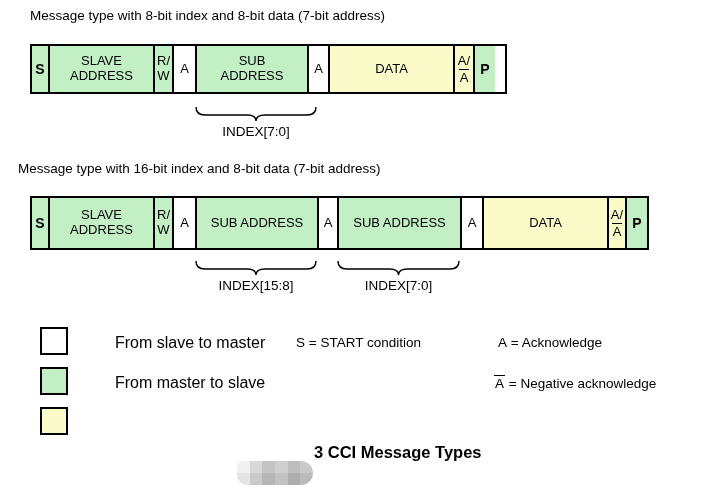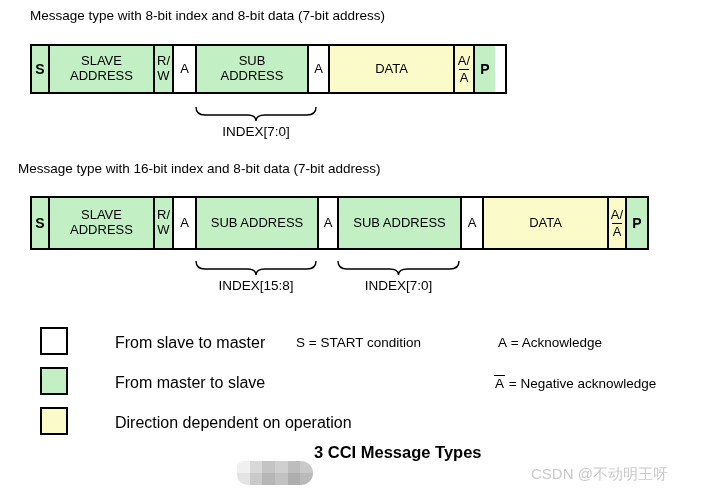--- a/index.html
+++ b/index.html
@@ -132,21 +132,20 @@
   </svg>
   <div class="idx" style="left:195px; top:278px; width:122px;">INDEX[15:8]</div>
   <div class="idx" style="left:337px; top:278px; width:123px;">INDEX[7:0]</div>
 
   <div class="swatch f-white" style="left:40px; top:327px;"></div>
   <div class="swatch f-green" style="left:40px; top:367px;"></div>
   <div class="swatch f-yellow" style="left:40px; top:407px;"></div>
 
   <div class="leg-label" style="left:80px; top:334px;">From slave to master</div>
   <div class="leg-label" style="left:80px; top:374px;">From master to slave</div>
-  <div class="leg-label" style="left:80px; top:414px;">Direction dependent on operation</div>
 
   <div class="def" style="left:296px; top:335px;">
     <span>S</span>&nbsp;<span>= START condition</span>
   </div>
   <div class="def" style="left:494px; top:375px;">
     <span class="ovl">A</span>&nbsp;<span>= Negative acknowledge</span>
   </div>
   <div class="def" style="left:498px; top:335px;">
     <span>A</span>&nbsp;<span>= Acknowledge</span>
   </div>
@@ -159,15 +158,14 @@
       <i class="g5"></i>
       <i class="g6"></i>
     <i class="g7"></i>
       <i class="g8"></i>
       <i class="g9"></i>
       <i class="g10"></i>
       <i class="g11"></i>
       <i class="g12"></i>
   </div>
   <div class="caption" style="left:314px; top:443px;">3 CCI Message Types</div>
-  <div class="watermark" style="left:531px; top:465px;">CSDN @不动明王呀</div>
 
 </div>
 
 </body></html>

